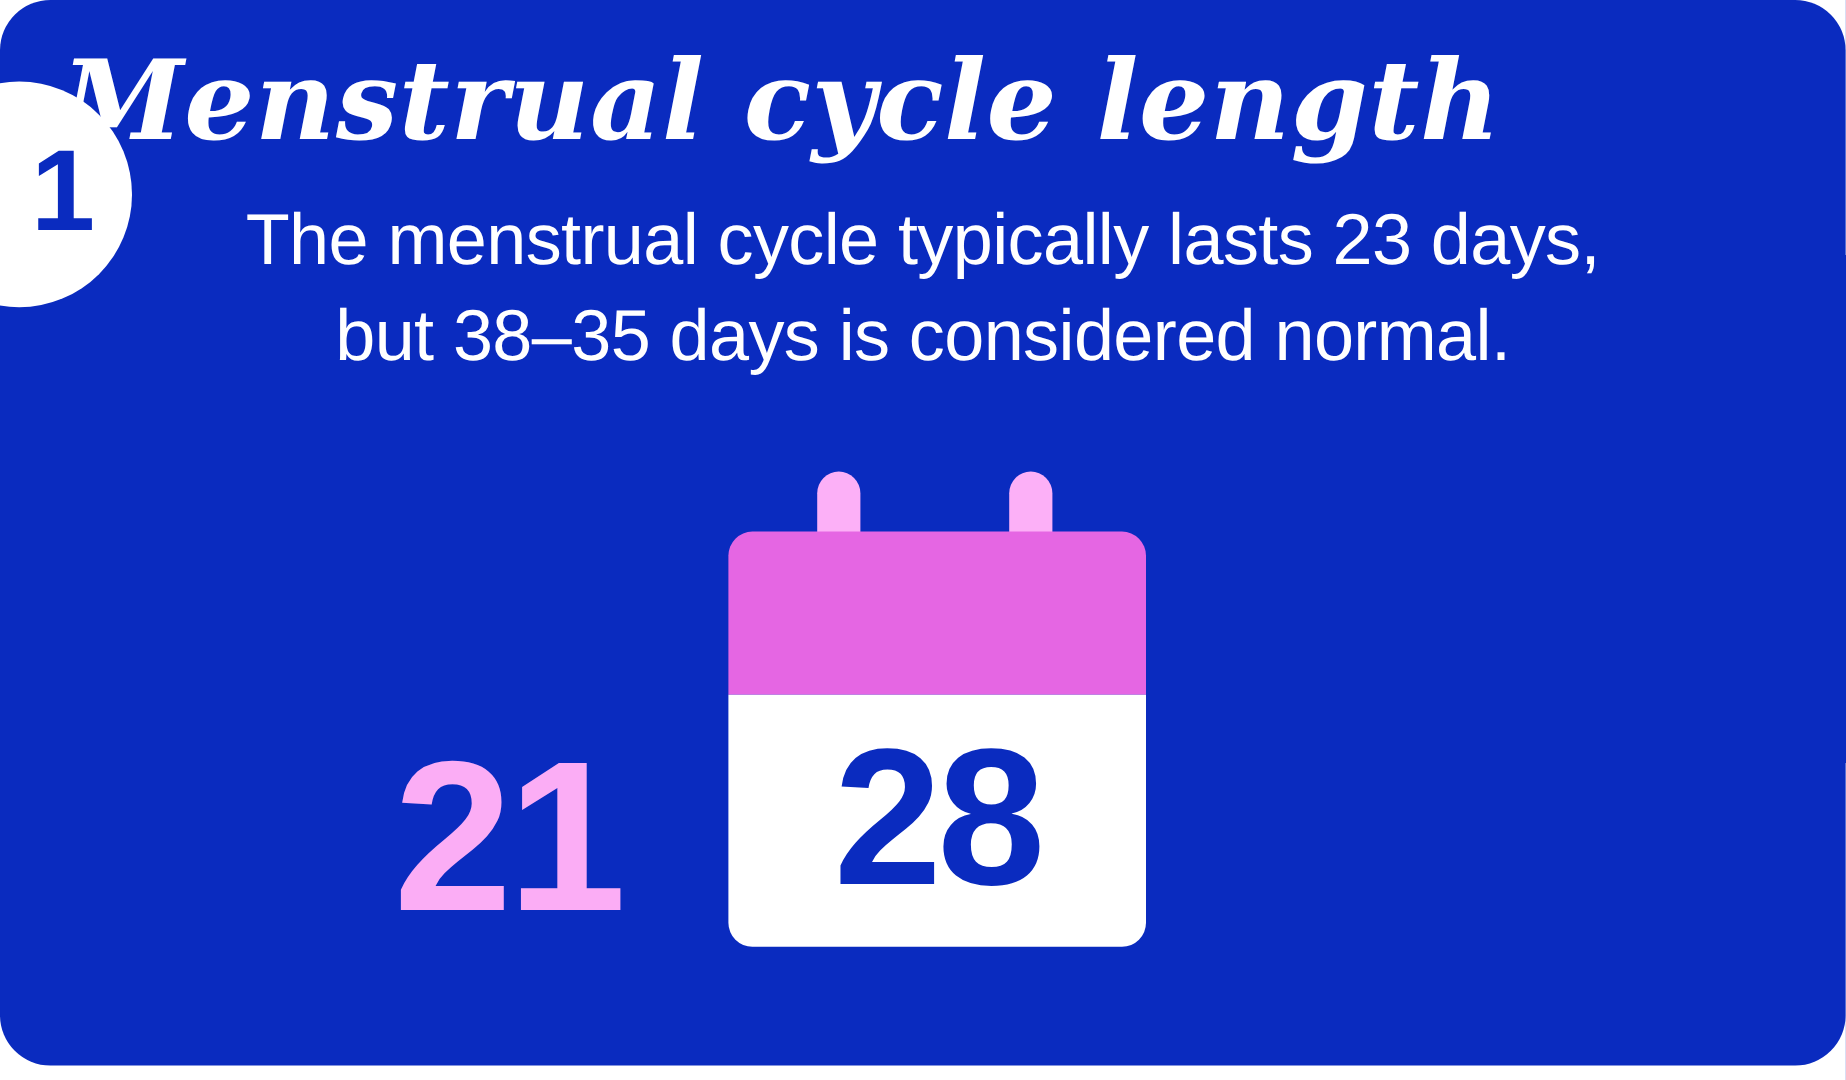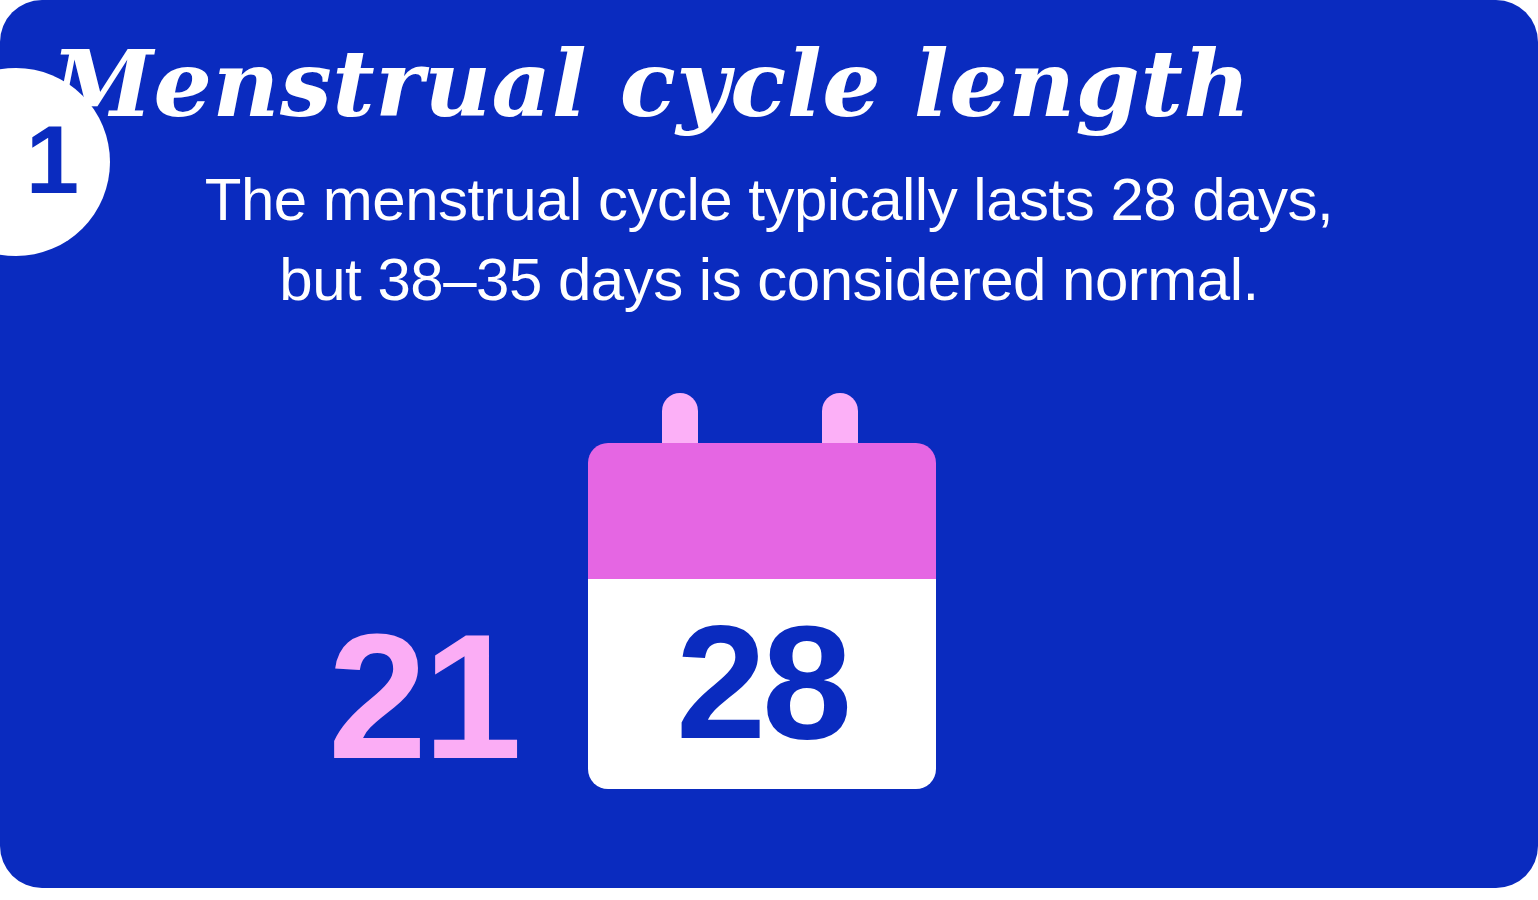--- a/index.html
+++ b/index.html
@@ -102,21 +102,21 @@
     font-size: 178px;
     line-height: 1;
     letter-spacing: -4px;
   }
   .side-number.left  { left: 328px;  top: 608px; }
   .side-number.right { left: 1000px; top: 608px; }
 
   
   .calendar {
     position: absolute;
-    left: 588px;
+    left: 607px;
     top: 393px;
     width: 348px;
     height: 396px;
   }
   .cal-ring {
     position: absolute;
     top: 0;
     width: 36px;
     height: 96px;
     border-radius: 18px;
@@ -163,21 +163,21 @@
 
 <div class="card">
 
   <div class="badge">
     <span class="badge-number">1</span>
   </div>
 
   <div class="title">Menstrual cycle length</div>
 
   <div class="subtitle">
-    <span class="subtitle-line">The menstrual cycle typically lasts 28 days,</span>
+    <span class="subtitle-line">The menstrual cycle typically lasts 23 days,</span>
     <span class="subtitle-line">but 38–35 days is considered normal.</span>
   </div>
 
   <div class="figure">
 
     <span class="side-number left">21</span>
 
     <div class="calendar">
       <div class="cal-ring ring-left"></div>
       <div class="cal-ring ring-right"></div>

